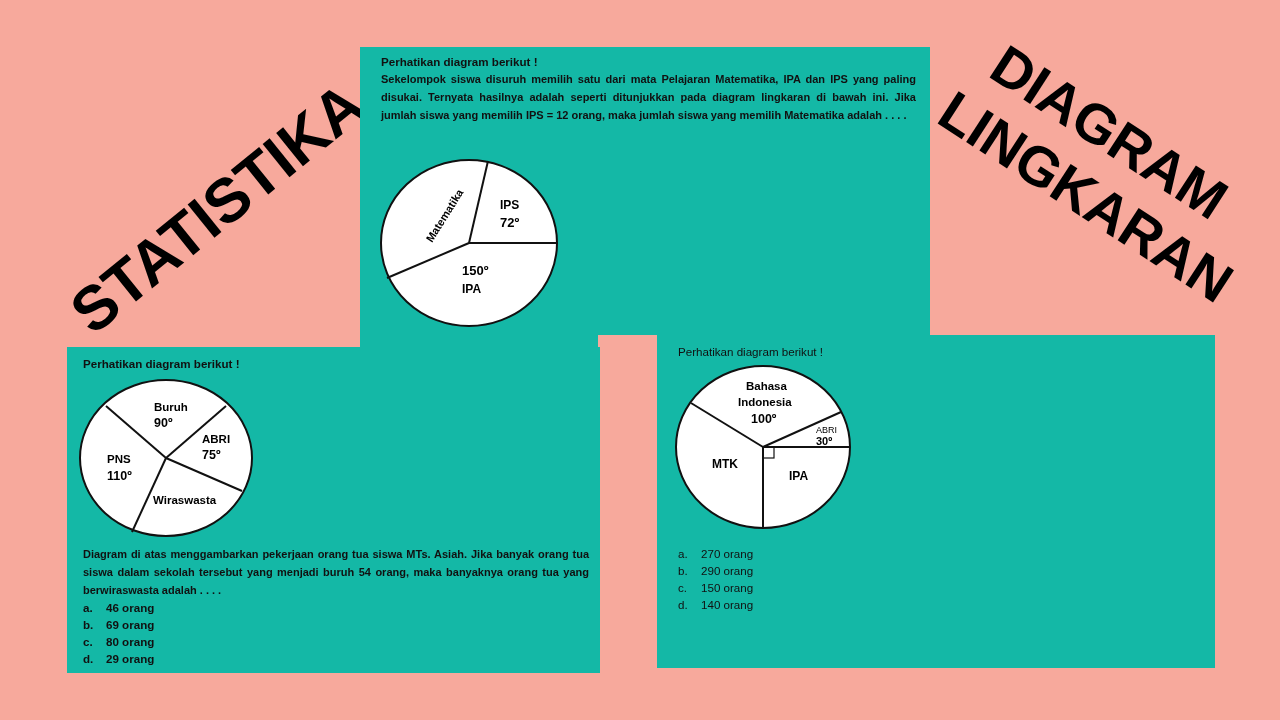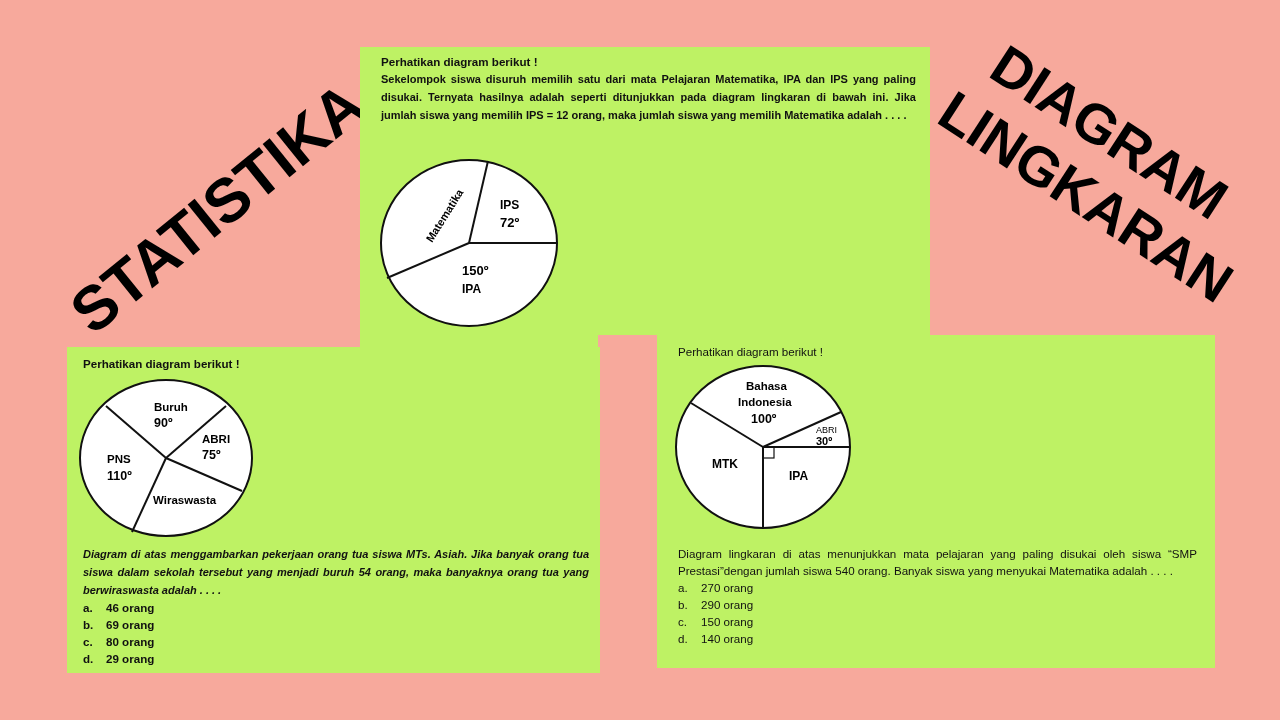--- a/index.html
+++ b/index.html
@@ -11,21 +11,21 @@
   }
   .big-title {
     position:absolute; font-family:"Liberation Sans", sans-serif;
     font-weight:bold; color:#000; white-space:nowrap; line-height:1;
     transform-origin: left top;
   }
   #title-left { left:60px; top:296px; font-size:62px; transform: rotate(-39deg); letter-spacing:0px; }
   #title-right-1 { left:1012px; top:36px; font-size:56px; transform: rotate(33deg); }
   #title-right-2 { left:960px; top:82px; font-size:56px; transform: rotate(33deg); }
 
-  .panel { position:absolute; background:#bef264; }
+  .panel { position:absolute; background:#14b8a6; }
   #panel-top { left:360px; top:47px; width:570px; height:288px; }
   #panel-top-ext { left:360px; top:335px; width:238px; height:97px; }
   #panel-left { left:67px; top:347px; width:533px; height:326px; }
   #panel-right { left:657px; top:335px; width:558px; height:333px; }
 
   .qtext { font-size:11px; font-weight:bold; line-height:20px; text-align:justify; text-align-last:left; }
   .qtext-normal { font-size:11.6px; line-height:20px; text-align:justify; }
   .heading-bold { font-size:11.6px; font-weight:bold; }
   .heading-normal { font-size:11.6px; }
 
@@ -93,21 +93,21 @@
     <line x1="89" y1="81" x2="55" y2="155" stroke="#111" stroke-width="2"></line>
     <text x="77" y="34" font-size="11.5" font-weight="bold">Buruh</text>
     <text x="77" y="50" font-size="12.5" font-weight="bold">90º</text>
     <text x="125" y="66" font-size="11.5" font-weight="bold">ABRI</text>
     <text x="125" y="82" font-size="12.5" font-weight="bold">75º</text>
     <text x="30" y="86" font-size="11.5" font-weight="bold">PNS</text>
     <text x="30" y="103" font-size="12.5" font-weight="bold">110º</text>
     <text x="76" y="127" font-size="11.5" font-weight="bold">Wiraswasta</text>
   </svg>
   <div style="position:absolute; left:16px; top:198px; width:506px;">
-    <div class="qtext" style="line-height:18px;font-style:italic;">Diagram di atas menggambarkan pekerjaan orang tua siswa MTs. Asiah. Jika banyak orang tua siswa dalam sekolah tersebut yang menjadi buruh 54 orang, maka banyaknya orang tua yang berwiraswasta adalah . . . .</div>
+    <div class="qtext" style="line-height:18px;">Diagram di atas menggambarkan pekerjaan orang tua siswa MTs. Asiah. Jika banyak orang tua siswa dalam sekolah tersebut yang menjadi buruh 54 orang, maka banyaknya orang tua yang berwiraswasta adalah . . . .</div>
     <ul class="opts bold">
       <li>
           <span class="letter">a.</span>
           <span>46 orang</span>
         </li>
       <li>
           <span class="letter">b.</span>
           <span>69 orang</span>
         </li>
       <li>
@@ -134,21 +134,20 @@
     <rect x="91" y="84" width="11" height="11" fill="none" stroke="#111" stroke-width="1.2"></rect>
     <text x="74" y="27" font-size="11.5" font-weight="bold">Bahasa</text>
     <text x="66" y="43" font-size="11.5" font-weight="bold">Indonesia</text>
     <text x="79" y="60" font-size="12.5" font-weight="bold">100º</text>
     <text x="144" y="70" font-size="9">ABRI</text>
     <text x="144" y="82" font-size="11" font-weight="bold">30º</text>
     <text x="40" y="105" font-size="12" font-weight="bold">MTK</text>
     <text x="117" y="117" font-size="12" font-weight="bold">IPA</text>
   </svg>
   <div style="position:absolute; left:21px; top:210px; width:519px;">
-    <div class="qtext-normal" style="line-height:17px;">Diagram lingkaran di atas menunjukkan mata pelajaran yang paling disukai oleh siswa “SMP Prestasi”dengan jumlah siswa 540 orang. Banyak siswa yang menyukai Matematika adalah . . . .</div>
     <ul class="opts">
       <li>
           <span class="letter">a.</span>
           <span>270 orang</span>
         </li>
       <li>
           <span class="letter">b.</span>
           <span>290 orang</span>
         </li>
       <li>

